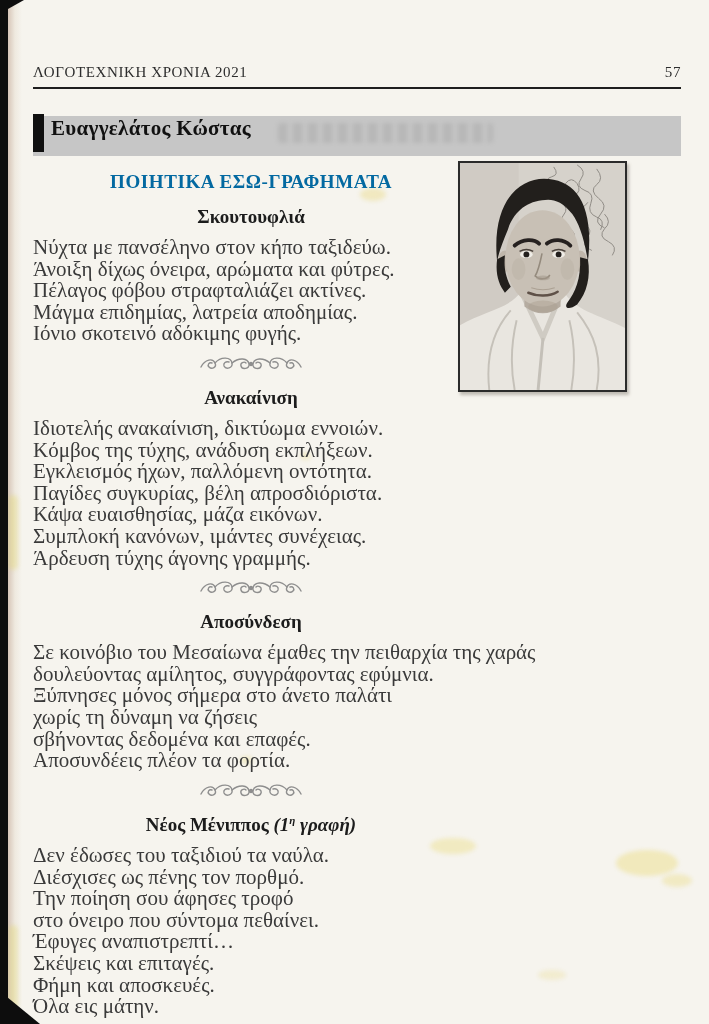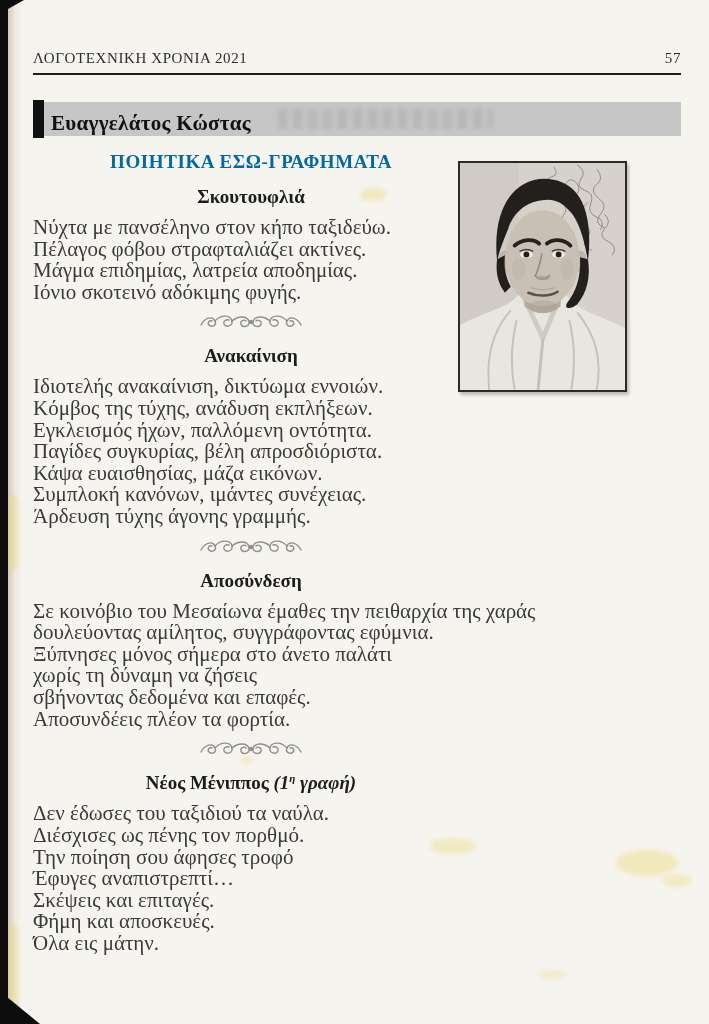--- a/index.html
+++ b/index.html
@@ -23,28 +23,28 @@
   .page-stain{position:absolute;border-radius:50%;filter:blur(2px);z-index:1;}
   .s1{left:360px;top:188px;width:26px;height:13px;background:rgba(233,217,128,.42);}
   .s2{left:300px;top:452px;width:11px;height:8px;background:rgba(233,217,128,.32);}
   .s3{left:430px;top:838px;width:46px;height:16px;background:rgba(235,219,126,.40);}
   .s4{left:616px;top:850px;width:62px;height:26px;background:rgba(235,219,126,.45);}
   .s5{left:662px;top:874px;width:30px;height:13px;background:rgba(235,219,126,.38);}
   .s6{left:240px;top:756px;width:13px;height:8px;background:rgba(233,217,128,.35);}
   .s7{left:538px;top:970px;width:28px;height:10px;background:rgba(233,217,128,.28);}
 
   
-  .content{position:absolute;left:33px;top:0;width:648px;z-index:2;}
+  .content{position:absolute;left:33px;top:14px;width:648px;z-index:2;}
   .running-head{display:flex;justify-content:space-between;align-items:baseline;
     padding-top:50px;font-size:15px;letter-spacing:.6px;color:#2d2d2d;}
   .running-head .pageno{font-size:15px;}
   .head-rule{margin-top:6px;height:2px;background:#1e1e1e;}
 
-  .author-band{position:relative;margin-top:27px;height:34px;background:#c6c6c6;
-    display:flex;align-items:flex-end;}
+  .author-band{position:relative;margin-top:27px;height:40px;background:#c6c6c6;
+    display:flex;align-items:flex-start;}
   .author-band .lead-bar{position:absolute;left:0;top:-2px;width:11px;height:38px;background:#101010;}
   .author-band .author-name{margin-left:18px;font-weight:bold;font-size:21px;color:#101010;letter-spacing:.3px;}
   .author-band .bleed-smudge{position:absolute;left:245px;top:7px;width:215px;height:20px;
     background:repeating-linear-gradient(90deg,rgba(110,110,110,.16) 0 9px,rgba(160,160,160,.05) 9px 15px);
     filter:blur(2px);border-radius:4px;}
 
   .title-box{width:436px;text-align:center;}
   .collection-title{margin:15px 0 0;font-size:19px;font-weight:bold;color:#0369a1;letter-spacing:.6px;}
 
   .poems-column{width:480px;}
@@ -91,20 +91,21 @@
     <span class="bleed-smudge"></span>
   </div>
 
   <h2 class="collection-title title-box">ΠΟΙΗΤΙΚΑ ΕΣΩ-ΓΡΑΦΗΜΑΤΑ</h2>
 
   <main class="poems-column">
       <section class="poem">
         <h3 class="poem-title"><span>Σκουτουφλιά</span></h3>
         <div class="poem-body">
           <p class="poem-line">Νύχτα με πανσέληνο στον κήπο ταξιδεύω.</p>
+          <p class="poem-line">Άνοιξη δίχως όνειρα, αρώματα και φύτρες.</p>
           <p class="poem-line">Πέλαγος φόβου στραφταλιάζει ακτίνες.</p>
           <p class="poem-line">Μάγμα επιδημίας, λατρεία αποδημίας.</p>
           <p class="poem-line">Ιόνιο σκοτεινό αδόκιμης φυγής.</p>
         </div>
       </section>
       <div class="ornament">
     <svg width="104" height="20" viewBox="0 0 104 20">
       <g fill="none" stroke="#8e8e8e" stroke-width="1.4" stroke-linecap="round">
         <path d="M2 13 C6 5 14 4 16 9 C18 13 13 16 10 13 C8 11 10 8 13 9"></path>
         <path d="M16 9 C22 2 32 3 33 9 C34 14 27 16 25 12 C24 9 27 7 30 8"></path>
@@ -170,20 +171,21 @@
         <circle cx="52" cy="10" r="2.2" fill="#8e8e8e" stroke="none"></circle>
       </g>
     </svg>
   </div>
       <section class="poem">
         <h3 class="poem-title"><span>Νέος Μένιππος</span> <span class="title-note"><span>(1</span><sup>η</sup><span> γραφή)</span></span></h3>
         <div class="poem-body">
           <p class="poem-line">Δεν έδωσες του ταξιδιού τα ναύλα.</p>
           <p class="poem-line">Διέσχισες ως πένης τον πορθμό.</p>
           <p class="poem-line">Την ποίηση σου άφησες τροφό</p>
+          <p class="poem-line">στο όνειρο που σύντομα πεθαίνει.</p>
           <p class="poem-line">Έφυγες αναπιστρεπτί…</p>
           <p class="poem-line">Σκέψεις και επιταγές.</p>
           <p class="poem-line">Φήμη και αποσκευές.</p>
           <p class="poem-line">Όλα εις μάτην.</p>
         </div>
       </section>
     </main>
 </div>
 
 <figure class="author-photo">

